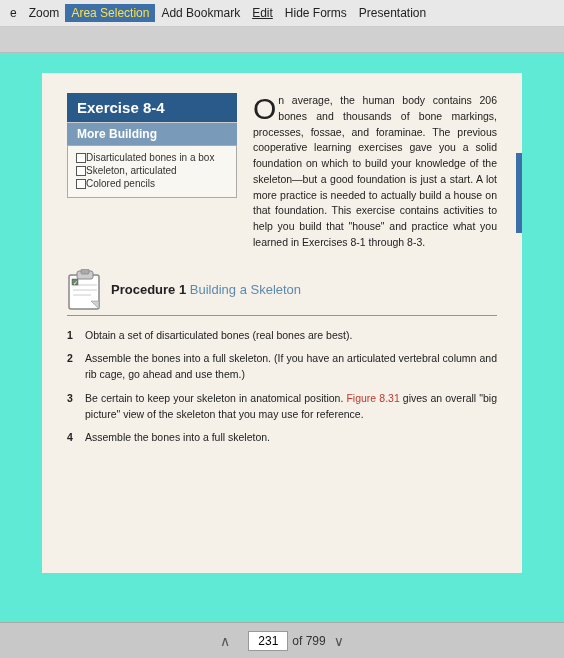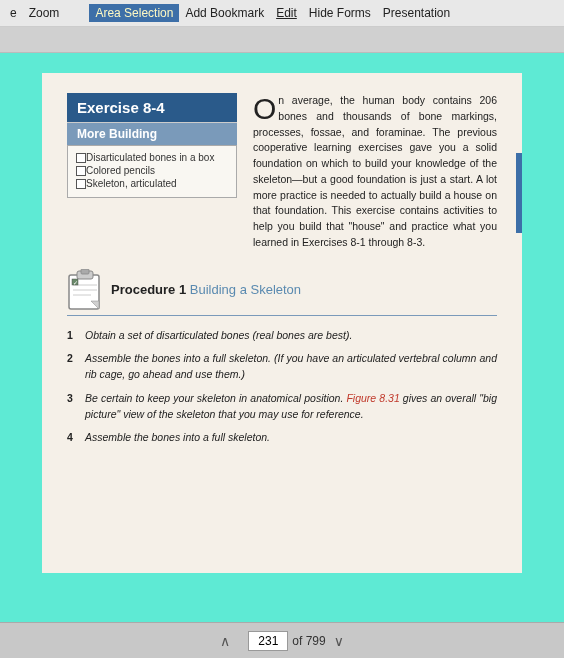--- a/index.html
+++ b/index.html
@@ -25,23 +25,22 @@
     }
     .menu-item {
       font-size: 12px;
       color: #222;
       padding: 0 6px;
       cursor: pointer;
       white-space: nowrap;
     }
     .menu-item.active {
       background: #3d6fa8;
-      color: #fef9c3;
+      color: #fde047;
       padding: 2px 6px;
-      margin-left: 24px;
     }
     .menu-item-underline {
       text-decoration: underline;
     }
 
     
     #toolbar {
       background: #d0d0d0;
       height: 26px;
       flex-shrink: 0;
@@ -207,21 +206,20 @@
     }
 
     .step-number {
       font-weight: bold;
       flex-shrink: 0;
       min-width: 12px;
     }
 
     .step-text {
       text-align: justify;
-      font-style: italic;
     }
 
     .step-text .highlight {
       color: #c0392b;
     }
 
     
     #bottom-bar {
       background: #c8c8c8;
       height: 36px;
@@ -286,25 +284,25 @@
       <div id="exercise-box">
         <div id="exercise-title-bar">Exercise 8-4</div>
         <div id="more-practice-bar">More Building</div>
         <div id="materials-box">
           <div class="material-item">
             <div class="material-checkbox"></div>
             <span>Disarticulated bones in a box</span>
           </div>
           <div class="material-item">
             <div class="material-checkbox"></div>
-            <span>Colored pencils</span>
+            <span>Skeleton, articulated</span>
           </div>
           <div class="material-item">
             <div class="material-checkbox"></div>
-            <span>Skeleton, articulated</span>
+            <span>Colored pencils</span>
           </div>
         </div>
       </div>
 
       <div id="intro-text">
         <span class="drop-cap">O</span>n average, the human body contains 206 bones and thousands of bone markings, processes, fossae, and foraminae. The previous cooperative learning exercises gave you a solid foundation on which to build your knowledge of the skeleton—but a good foundation is just a start. A lot more practice is needed to actually build a house on that foundation. This exercise contains activities to help you build that "house" and practice what you learned in Exercises 8-1 through 8-3.
       </div>
     </div>
 
     <div id="procedure-section">

